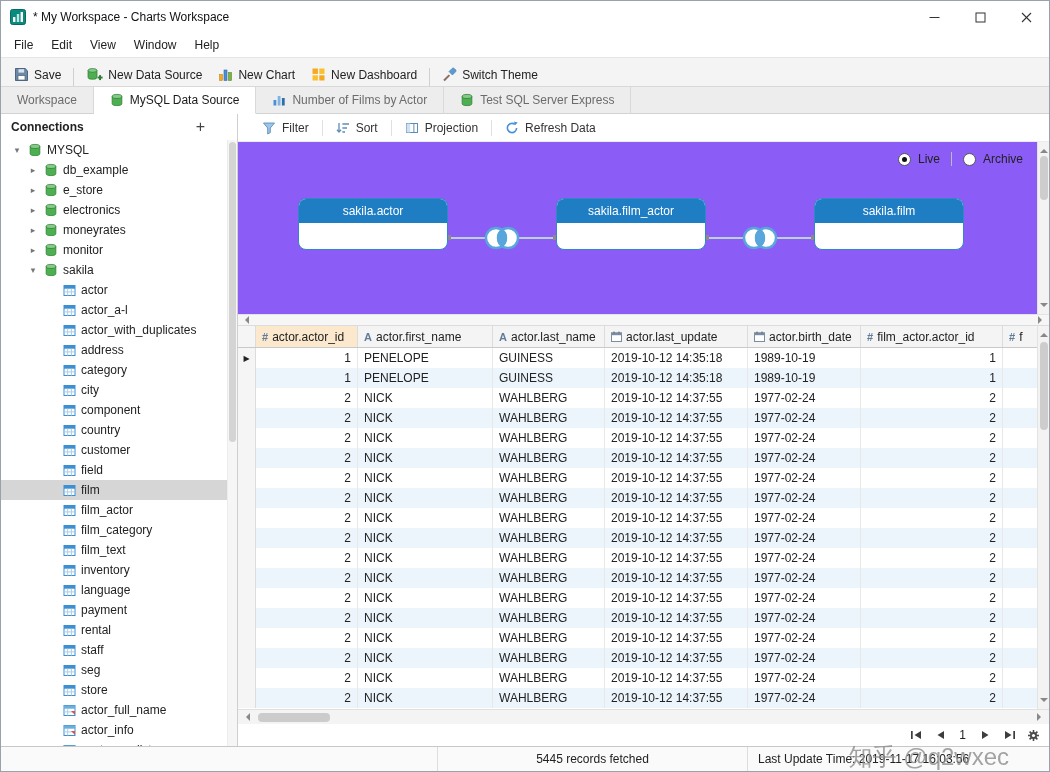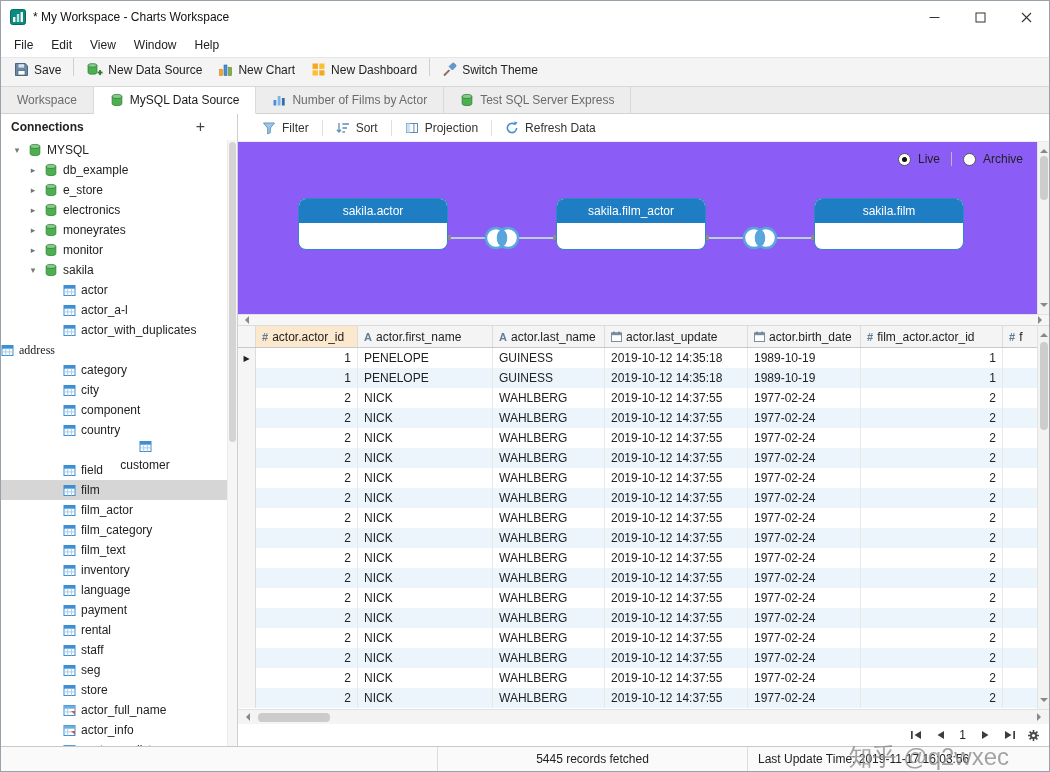--- a/index.html
+++ b/index.html
@@ -11,21 +11,21 @@
   .titlebar { height:32px; display:flex; align-items:center; padding-left:9px; background:#fff; flex:0 0 auto; }
   .title-text { margin-left:7px; font-size:12px; color:#111; }
   .win-controls { margin-left:auto; display:flex; height:32px; }
   .win-btn { width:46px; height:32px; display:flex; align-items:center; justify-content:center; }
 
   
   .menubar { height:24px; display:flex; align-items:center; padding-left:4px; background:#fff; flex:0 0 auto; }
   .menu-item { padding:3px 9px; }
 
   
-  .toolbar { height:30px; background:#f4f4f4; border-top:1px solid #e6e6e6; border-bottom:1px solid #d8d8d8; display:flex; align-items:flex-start; padding-left:5px; flex:0 0 auto; }
+  .toolbar { height:30px; background:#f4f4f4; border-top:1px solid #e6e6e6; border-bottom:1px solid #d8d8d8; display:flex; align-items:flex-end; padding-left:5px; flex:0 0 auto; }
   .tool-btn { display:flex; align-items:center; gap:5px; padding:4px 8px; white-space:nowrap; }
   .tb-sep { width:1px; height:18px; background:#d0d0d0; margin:0 4px; }
 
   
   .tabbar { height:27px; background:#ededed; display:flex; align-items:stretch; flex:0 0 auto; }
   .tab { display:flex; align-items:center; gap:6px; padding:0 16px; border-right:1px solid #d9d9d9; border-bottom:1px solid #d2d2d2; color:#6b6b6b; white-space:nowrap; }
   .tab.active { background:#fff; color:#1a1a1a; border-bottom-color:#fff; }
   .tab-filler { flex:1; border-bottom:1px solid #d2d2d2; }
 
   
@@ -361,21 +361,21 @@
               <svg width="13" height="13" viewBox="0 0 13 13">
                 <rect x="1" y="1.5" width="11" height="10" fill="#fff" stroke="#3d8fd1"></rect>
                 <rect x="1" y="1.5" width="11" height="3.2" fill="#3d8fd1"></rect>
                 <line x1="1" y1="7.9" x2="12" y2="7.9" stroke="#a9cdea"></line>
                 <line x1="4.7" y1="4.7" x2="4.7" y2="11.5" stroke="#a9cdea"></line>
                 <line x1="8.4" y1="4.7" x2="8.4" y2="11.5" stroke="#a9cdea"></line>
               </svg>
             </span>
             <span>actor_with_duplicates</span>
           </div>
-          <div class="tree-row" style=" font-family: Liberation Serif, serif;">
+          <div class="tree-row" style="padding-left: 62px;">
             <span class="ic">
               <svg width="13" height="13" viewBox="0 0 13 13">
                 <rect x="1" y="1.5" width="11" height="10" fill="#fff" stroke="#3d8fd1"></rect>
                 <rect x="1" y="1.5" width="11" height="3.2" fill="#3d8fd1"></rect>
                 <line x1="1" y1="7.9" x2="12" y2="7.9" stroke="#a9cdea"></line>
                 <line x1="4.7" y1="4.7" x2="4.7" y2="11.5" stroke="#a9cdea"></line>
                 <line x1="8.4" y1="4.7" x2="8.4" y2="11.5" stroke="#a9cdea"></line>
               </svg>
             </span>
             <span>address</span>
@@ -421,21 +421,21 @@
               <svg width="13" height="13" viewBox="0 0 13 13">
                 <rect x="1" y="1.5" width="11" height="10" fill="#fff" stroke="#3d8fd1"></rect>
                 <rect x="1" y="1.5" width="11" height="3.2" fill="#3d8fd1"></rect>
                 <line x1="1" y1="7.9" x2="12" y2="7.9" stroke="#a9cdea"></line>
                 <line x1="4.7" y1="4.7" x2="4.7" y2="11.5" stroke="#a9cdea"></line>
                 <line x1="8.4" y1="4.7" x2="8.4" y2="11.5" stroke="#a9cdea"></line>
               </svg>
             </span>
             <span>country</span>
           </div>
-          <div class="tree-row" style="padding-left: 62px; flex-direction: column;">
+          <div class="tree-row" style="padding-left: 62px;">
             <span class="ic">
               <svg width="13" height="13" viewBox="0 0 13 13">
                 <rect x="1" y="1.5" width="11" height="10" fill="#fff" stroke="#3d8fd1"></rect>
                 <rect x="1" y="1.5" width="11" height="3.2" fill="#3d8fd1"></rect>
                 <line x1="1" y1="7.9" x2="12" y2="7.9" stroke="#a9cdea"></line>
                 <line x1="4.7" y1="4.7" x2="4.7" y2="11.5" stroke="#a9cdea"></line>
                 <line x1="8.4" y1="4.7" x2="8.4" y2="11.5" stroke="#a9cdea"></line>
               </svg>
             </span>
             <span>customer</span>

